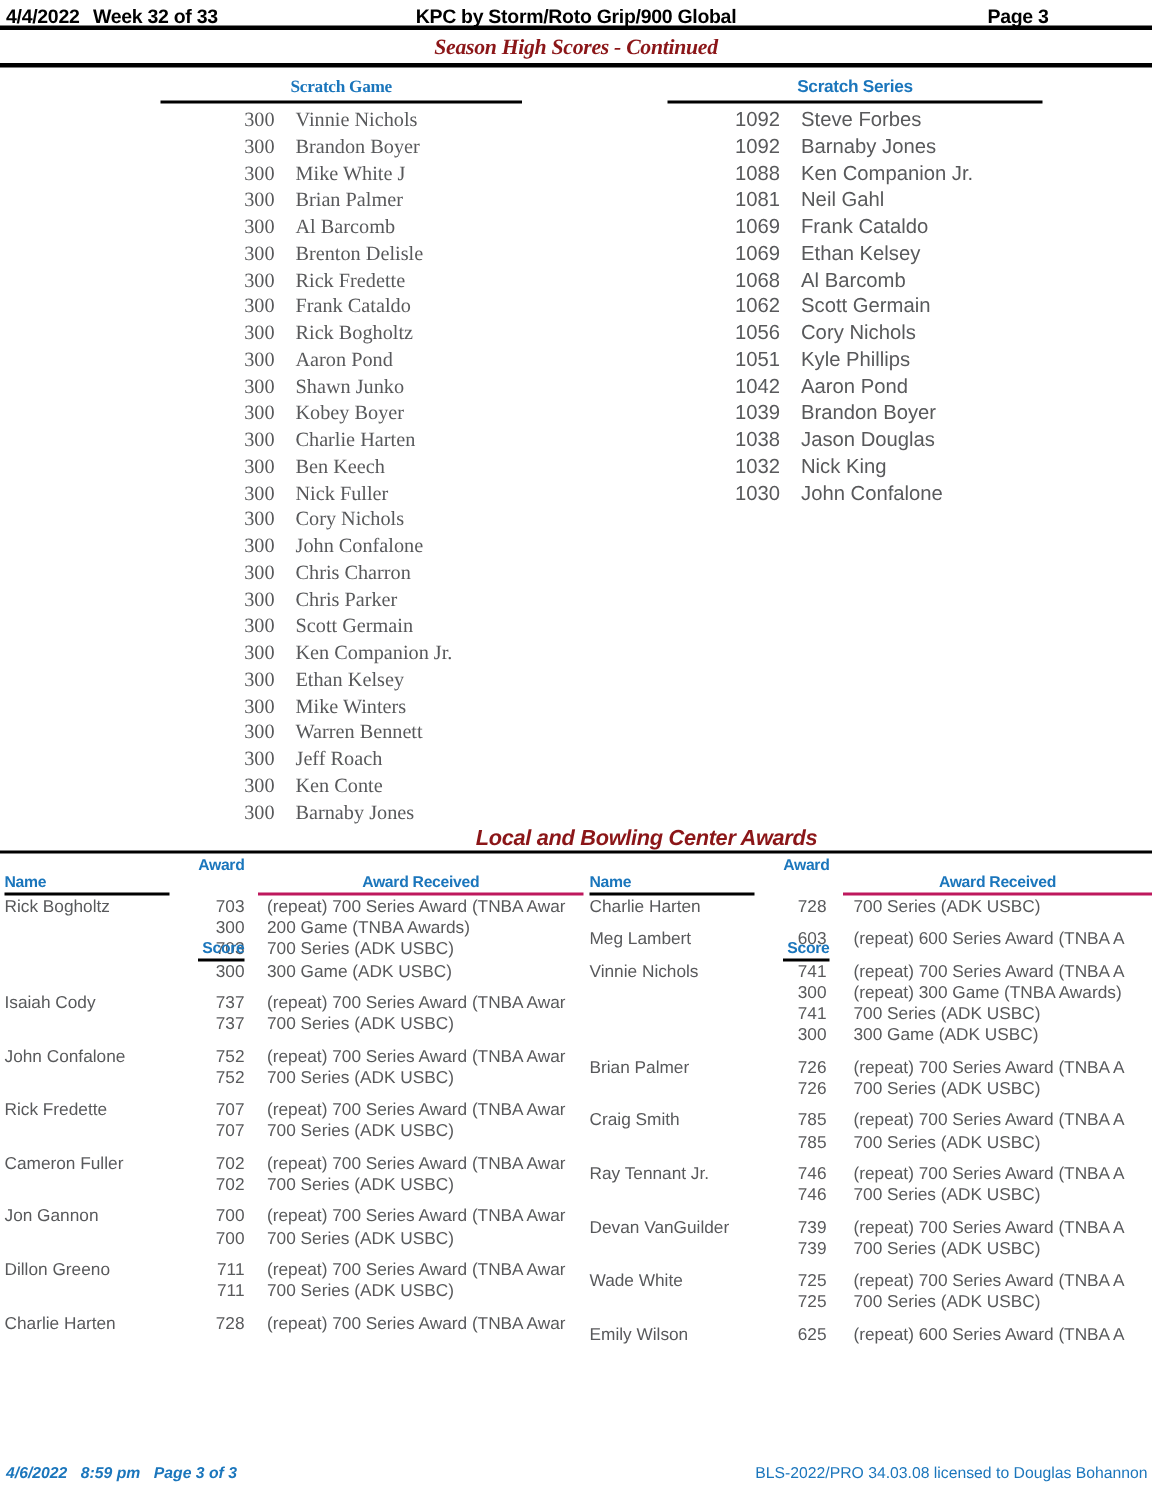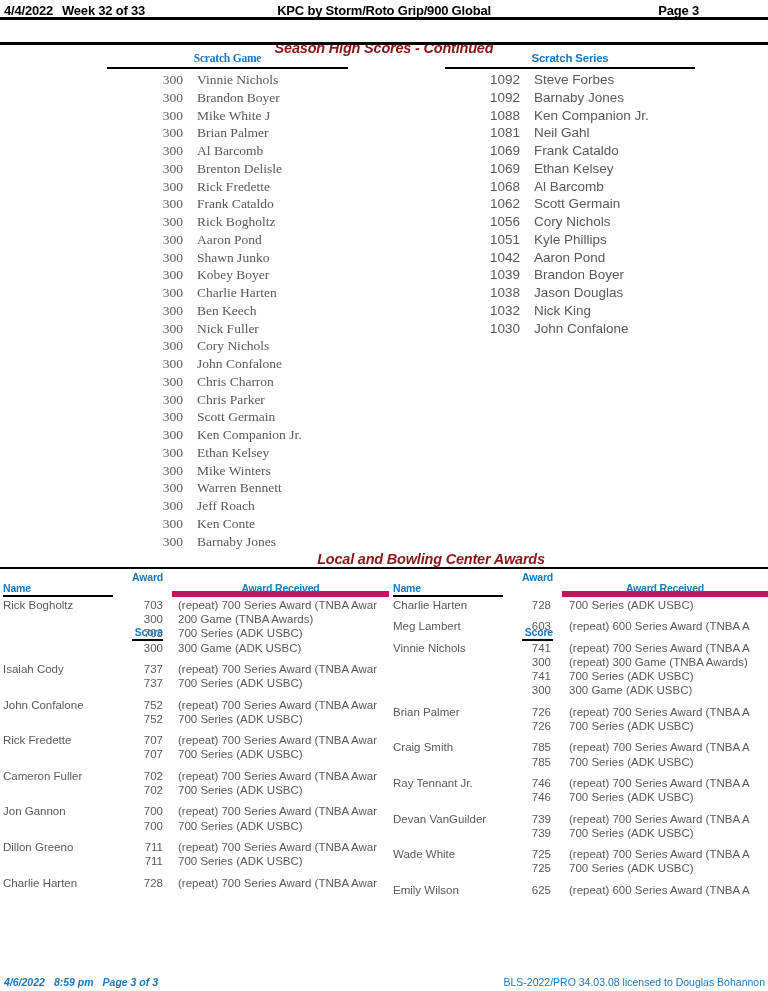--- a/index.html
+++ b/index.html
@@ -13,21 +13,21 @@
   .th-date{position:absolute;left:4px;top:0;}
   .th-week{position:absolute;left:62px;top:0;}
   .th-league{position:absolute;left:0;width:768px;text-align:center;top:0;}
   .th-page{position:absolute;right:4px;top:0;text-align:center;}
   .rule{position:absolute;left:0;width:768px;background:#000;}
   #rule1{top:17px;height:3px;}
   #rule2{top:42px;height:3px;}
   #rule3{top:567px;height:2px;}
   .section-title{position:absolute;left:0;width:768px;text-align:center;
     font-size:14.5px;font-weight:bold;font-style:italic;color:#8b1618;letter-spacing:-0.2px;}
-  #hs-title{top:40px;}
+  #hs-title{top:24px;font-family:Liberation Serif, serif;}
   #aw-title{top:551px;padding-left:47px;}
   
   .hs-col{position:absolute;top:52px;}
   #hs-game{left:107px;width:241px;font-family:Liberation Serif, serif;}
   #hs-series{left:445px;width:250px;}
   .hs-header{font-size:11.5px;font-weight:bold;color:#1b76bc;text-align:center;
     border-bottom:2px solid #000;height:17px;box-sizing:border-box;letter-spacing:-0.2px;}
   .hs-rows{padding-top:2px;}
   .hs-row{display:flex;line-height:17.75px;font-size:13.5px;white-space:nowrap;}
   .hs-score{display:inline-block;text-align:right;flex:0 0 auto;}
@@ -35,21 +35,21 @@
   #hs-series .hs-score{width:75px;}
   .hs-name{margin-left:14px;}
   
   .aw-table{position:absolute;top:571px;}
   #aw-left{left:3px;width:385px;}
   #aw-right{left:393px;width:375px;}
   .tbl-head{position:relative;height:26px;font-size:10.5px;font-weight:bold;color:#1b76bc;letter-spacing:-0.2px;}
   .h-award{position:absolute;top:0;left:120px;width:40px;text-align:right;}
   .h-name{position:absolute;top:11px;left:0;width:110px;height:15px;border-bottom:2px solid #000;box-sizing:border-box;}
   .h-score{position:absolute;top:11px;left:129px;width:31px;height:15px;text-align:right;border-bottom:2px solid #000;box-sizing:border-box;margin-top:44px;}
-  .h-recv{position:absolute;top:11px;left:169px;height:15px;text-align:center;border-bottom:6px solid #be185d;box-sizing:border-box;}
+  .h-recv{position:absolute;top:11px;left:169px;height:15px;text-align:center;border-bottom:2px solid #be185d;box-sizing:border-box;}
   #aw-left .h-recv{width:217px;}
   #aw-right .h-recv{width:206px;}
   .aw-body{padding-top:1px;}
   .aw-group{display:flex;margin-bottom:7.2px;font-size:11.5px;line-height:14.2px;}
   .aw-name{flex:0 0 auto;white-space:nowrap;}
   #aw-left .aw-name{width:131px;}
   #aw-right .aw-name{width:118px;}
   .aw-lines{flex:1 1 auto;}
   .aw-line{display:flex;white-space:nowrap;}
   .aw-score{display:inline-block;text-align:right;flex:0 0 auto;}

